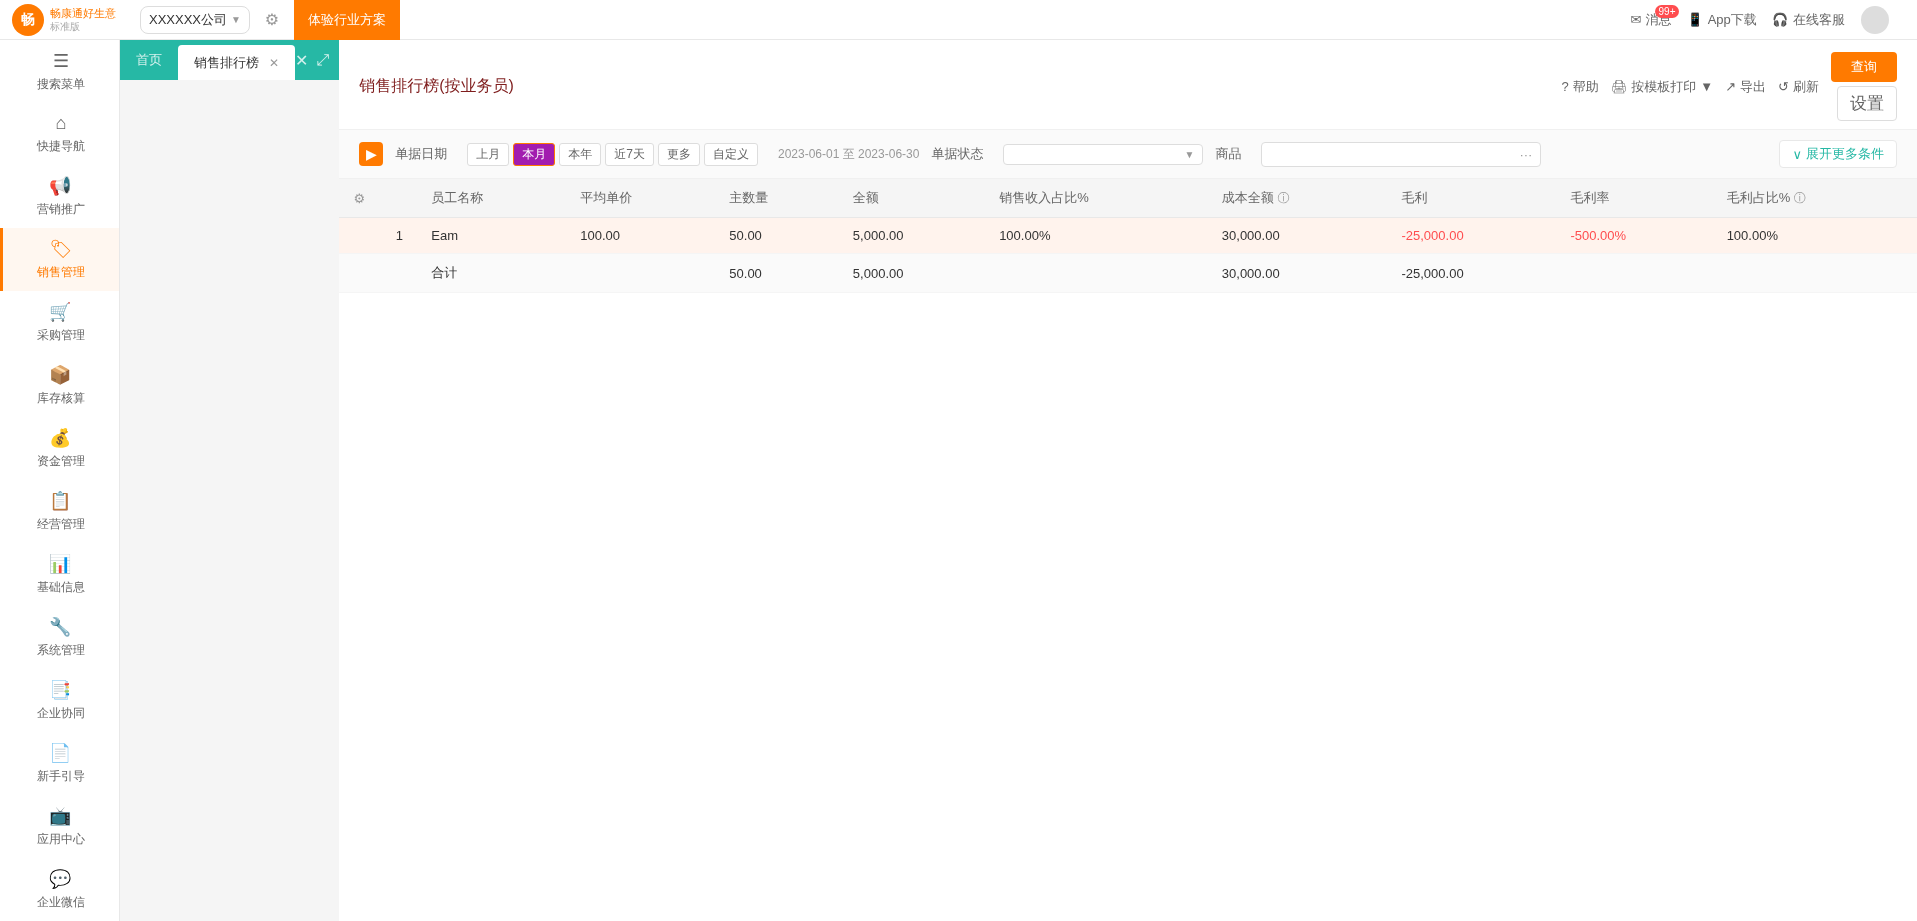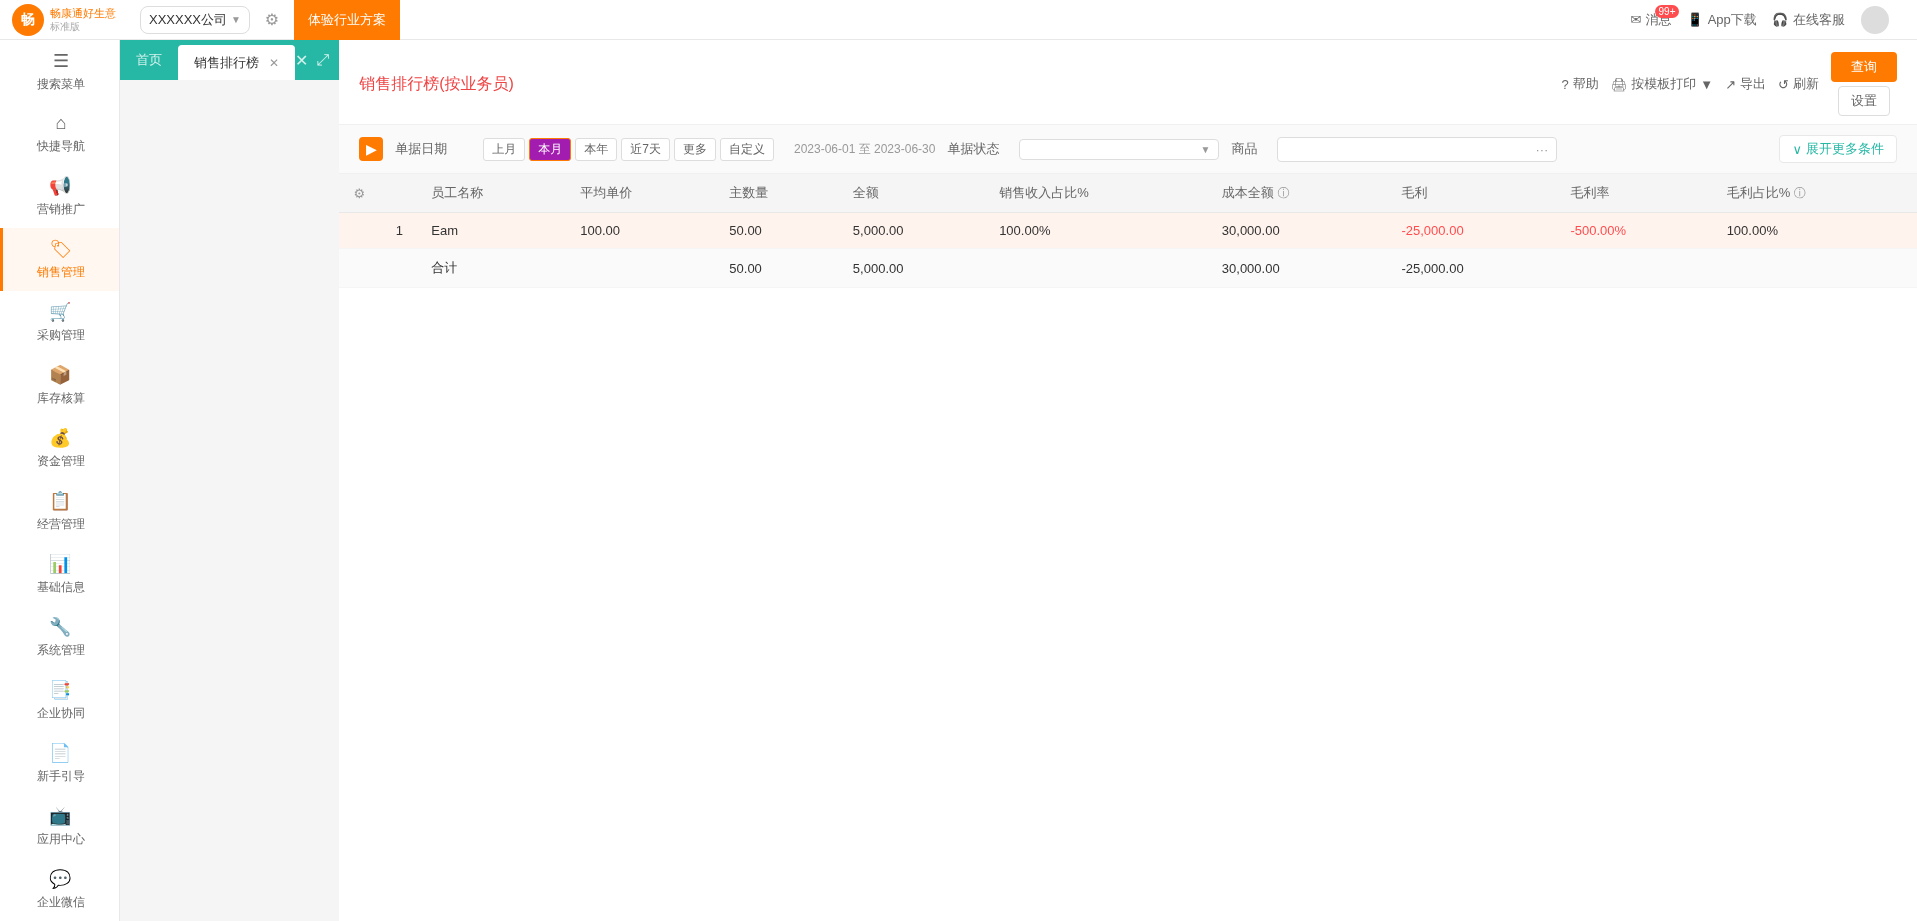--- a/index.html
+++ b/index.html
@@ -38,31 +38,31 @@
     .tabbar { height: 40px; background: #26b8a5; display: flex; align-items: stretch; flex-shrink: 0; }
     .tab-item { display: flex; align-items: center; padding: 0 16px; cursor: pointer; color: rgba(255,255,255,0.8); font-size: 13px; gap: 6px; }
     .tab-item.active { background: #fff; color: #333; border-radius: 4px 4px 0 0; margin-top: 5px; }
     .tab-close { color: #999; font-size: 12px; margin-left: 4px; }
     .tabbar-right { margin-left: auto; display: flex; align-items: center; gap: 8px; padding-right: 10px; }
     .tabbar-icon-btn { color: rgba(255,255,255,0.8); cursor: pointer; font-size: 16px; }
 
     
     .page { flex: 1; background: #fff; overflow: auto; display: flex; flex-direction: column; }
     .page-header { padding: 12px 20px 8px; border-bottom: 1px solid #f0f0f0; display: flex; align-items: center; justify-content: space-between; }
-    .page-title { font-size: 16px; font-weight: 500; color: #ef4444; }
+    .page-title { font-size: 16px; font-weight: 500; color: #7f1d1d; }
     .page-actions { display: flex; align-items: center; gap: 12px; }
     .action-btn { display: flex; align-items: center; gap: 4px; color: #666; cursor: pointer; font-size: 13px; }
     .export-btn { display: flex; align-items: center; gap: 4px; color: #666; cursor: pointer; font-size: 13px; }
 
     
     .filter-bar { padding: 10px 20px; background: #fafafa; border-bottom: 1px solid #f0f0f0; display: flex; align-items: center; flex-wrap: wrap; gap: 12px; }
     .filter-arrow { width: 24px; height: 24px; background: #ff7a00; color: #fff; border-radius: 4px; display: flex; align-items: center; justify-content: center; cursor: pointer; font-size: 14px; flex-shrink: 0; }
     .filter-group { display: flex; align-items: center; gap: 20px; }
     .filter-label { color: #666; font-size: 13px; }
-    .date-btns { display: flex; align-items: center; gap: 4px; margin-left: 16px; }
+    .date-btns { display: flex; align-items: center; gap: 4px; }
     .date-btn { padding: 2px 8px; border: 1px solid #ddd; border-radius: 3px; cursor: pointer; color: #666; font-size: 12px; background: #fff; }
     .date-btn.active { background: #a21caf; color: #fff; border-color: #ff7a00; }
     .date-range { color: #999; font-size: 12px; }
     .filter-select { display: flex; align-items: center; gap: 4px; border: 1px solid #ddd; border-radius: 4px; padding: 4px 8px; background: #fff; cursor: pointer; min-width: 160px; }
     .filter-select-arrow { color: #999; font-size: 10px; }
     .goods-input { display: flex; align-items: center; gap: 4px; border: 1px solid #ddd; border-radius: 4px; padding: 4px 8px; background: #fff; min-width: 200px; }
     .more-dots { color: #999; cursor: pointer; }
     .expand-btn { display: flex; align-items: center; gap: 4px; color: #26b8a5; cursor: pointer; font-size: 13px; border: 1px solid #e8e8e8; border-radius: 4px; padding: 4px 12px; background: #fff; }
 
     
@@ -75,22 +75,22 @@
     .num-col { width: 40px; text-align: center; }
     .settings-col { width: 40px; text-align: center; color: #999; }
     .negative { color: #ff4d4f; }
     .info-icon { color: #999; font-size: 12px; cursor: pointer; }
 
     
     .table-footer { background: #fafafa; border-top: 1px solid #e8e8e8; }
     .table-footer td { font-weight: 500; color: #333; }
 
     .search-btn { background: #ff7a00; color: #fff; border: none; border-radius: 4px; padding: 6px 20px; cursor: pointer; font-size: 13px; }
-    .settings-btn { background: #fff; color: #666; border: 1px solid #ddd; border-radius: 4px; padding: 5px 12px; cursor: pointer; font-size: 13px; display: block; margin-top: 4px; }
-    .btn-group-right { display: flex; flex-direction: column; align-items: center; }
+    .settings-btn { background: #fff; color: #666; border: 1px solid #ddd; border-radius: 4px; padding: 5px 12px; cursor: pointer; font-size: 17px; display: block; margin-top: 4px; }
+    .btn-group-right { display: flex; flex-direction: column; align-items: flex-end; }
   </style>
 </head>
 <body>
 
 <div class="topbar">
   <div class="topbar-logo">
     <div class="topbar-logo-icon">畅</div>
     <div class="topbar-logo-text">
       <div>畅康通好生意</div>
       <div style="font-size:10px;color:#aaa;">标准版</div>

